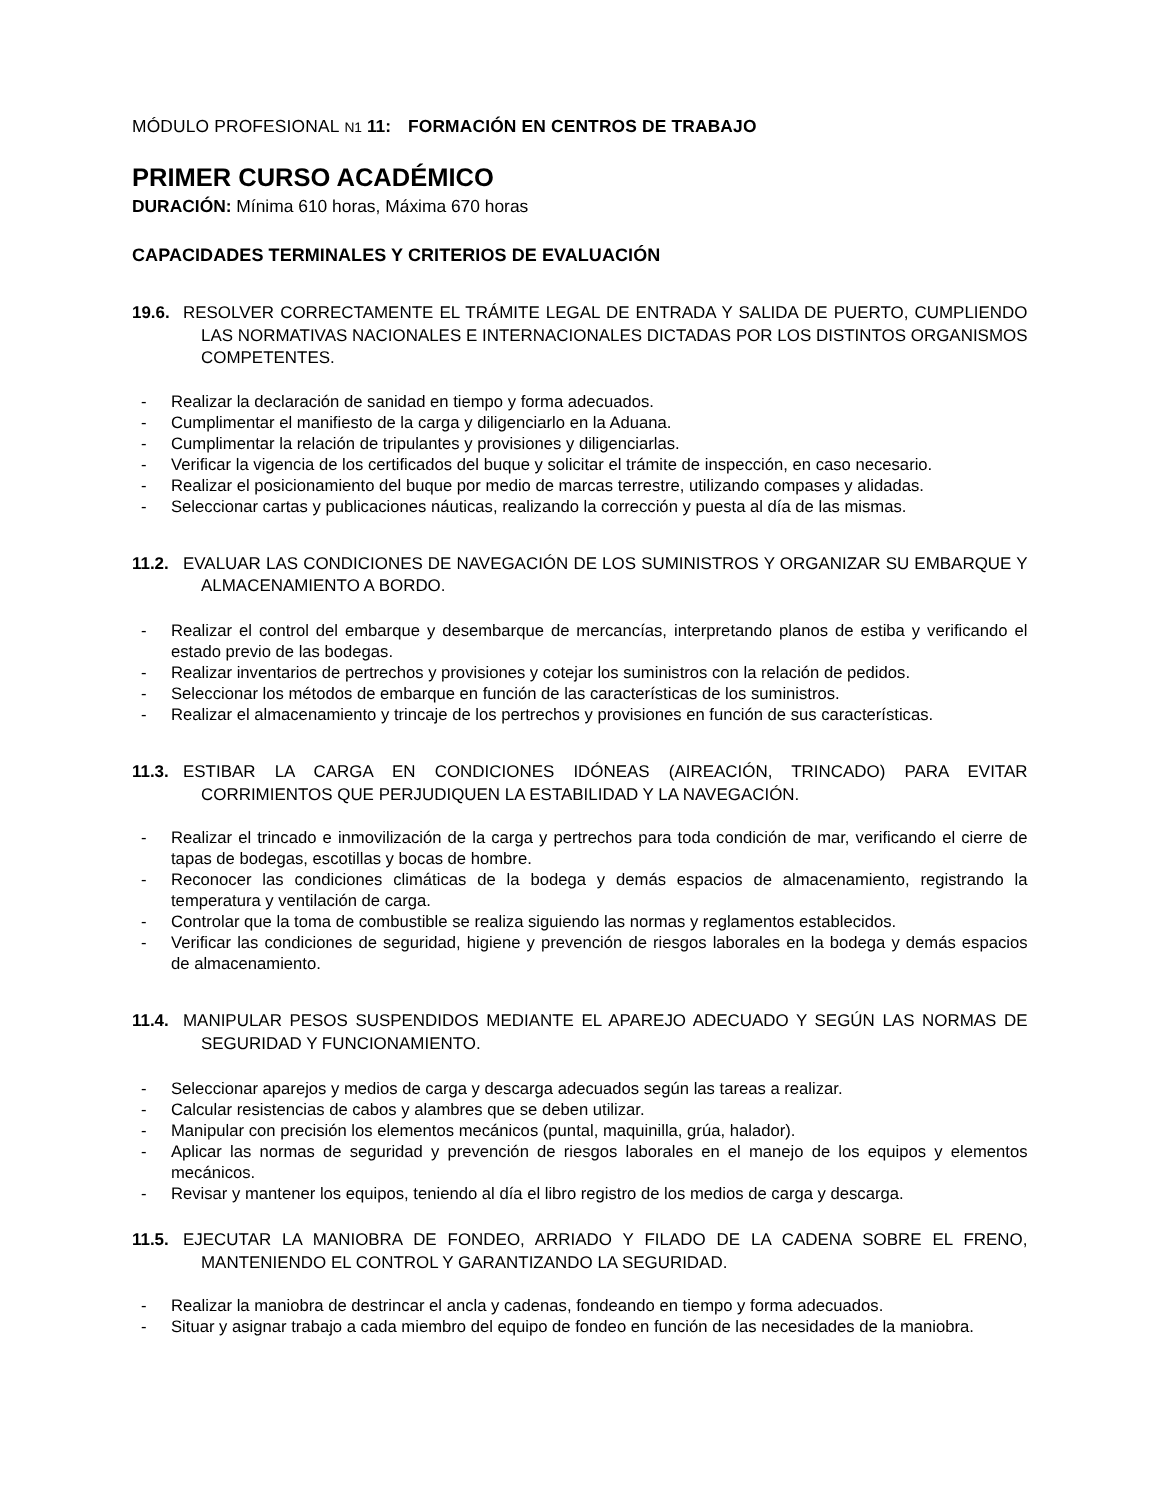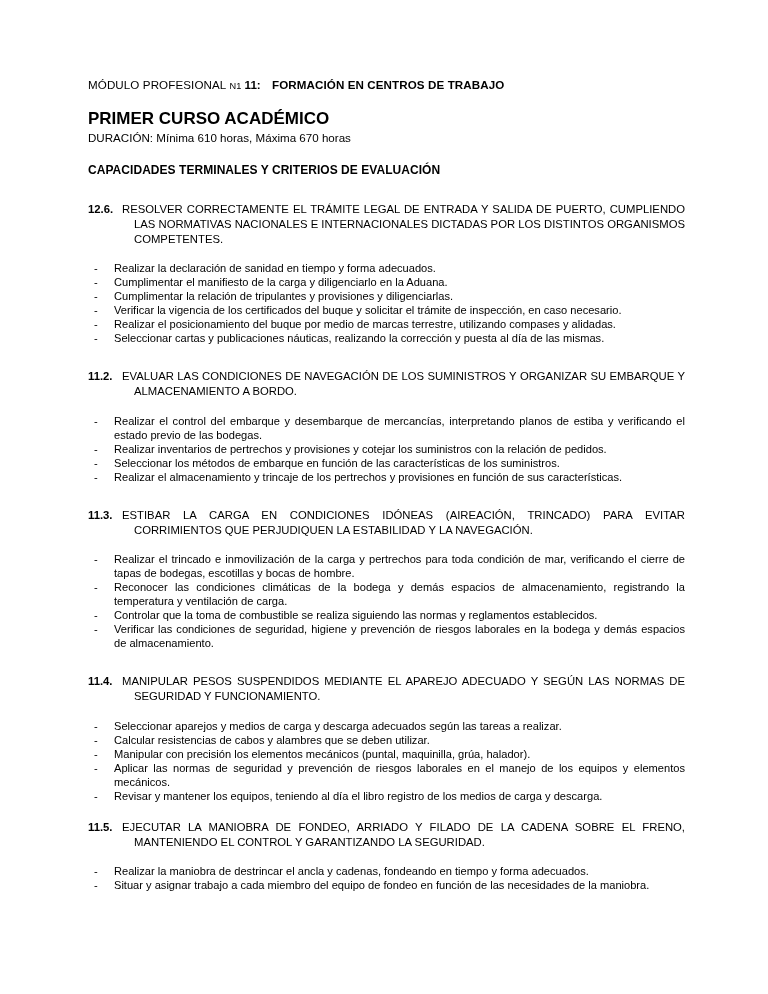--- a/index.html
+++ b/index.html
@@ -45,21 +45,21 @@
 
   .course-line {
     font-weight: bold;
     font-size: 17px;
     margin: 17px 0 0 0;
   }
   .duration-line {
     font-size: 11.6px;
     margin: 1px 0 0 0;
   }
-  .duration-line .lbl { font-weight: normal; }
+  .duration-line .lbl { font-weight: bold; }
   .duration-line .val { font-weight: 400; text-align: center; }
 
   .center-head {
     text-align: left;
     font-weight: bold;
     font-size: 12px;
     margin: 18px 0 0 0;
     letter-spacing: .05px;
   }
 
@@ -123,21 +123,21 @@
 
     <p class="duration-line">
       <span class="lbl">DURACIÓN:</span>
       <span class="val">Mínima 610 horas, Máxima 670 horas</span>
     </p>
 
     <p class="center-head">CAPACIDADES TERMINALES Y CRITERIOS DE EVALUACIÓN</p>
 
     <div class="section">
       <p class="cap-head j-left-last">
-        <span class="cap-num">12.6.</span><span class="cap-text">RESOLVER CORRECTAMENTE EL TRÁMITE LEGAL DE ENTRADA Y SALIDA  DE  PUERTO, CUMPLIENDO LAS NORMATIVAS NACIONALES E INTERNACIONALES DICTADAS POR LOS DISTINTOS ORGANISMOS COMPETENTES.</span>
+        <span class="cap-num">19.6.</span><span class="cap-text">RESOLVER CORRECTAMENTE EL TRÁMITE LEGAL DE ENTRADA Y SALIDA  DE  PUERTO, CUMPLIENDO LAS NORMATIVAS NACIONALES E INTERNACIONALES DICTADAS POR LOS DISTINTOS ORGANISMOS COMPETENTES.</span>
       </p>
       <ul class="bullets">
         <li class="j-last">Realizar la declaración de sanidad en tiempo y forma adecuados.</li>
         <li class="j-last">Cumplimentar  el  manifiesto de la carga y diligenciarlo en la Aduana.</li>
         <li class="j-last">Cumplimentar la relación de tripulantes y provisiones y diligenciarlas.</li>
         <li class="j-last">Verificar la vigencia de los certificados  del buque y solicitar el trámite de inspección, en caso necesario.</li>
         <li class="j-last">Realizar el posicionamiento del buque por medio de marcas terrestre, utilizando compases y alidadas.</li>
         <li class="j-last">Seleccionar cartas y publicaciones náuticas, realizando la corrección y puesta al día de las mismas.</li>
       </ul>
     </div>

